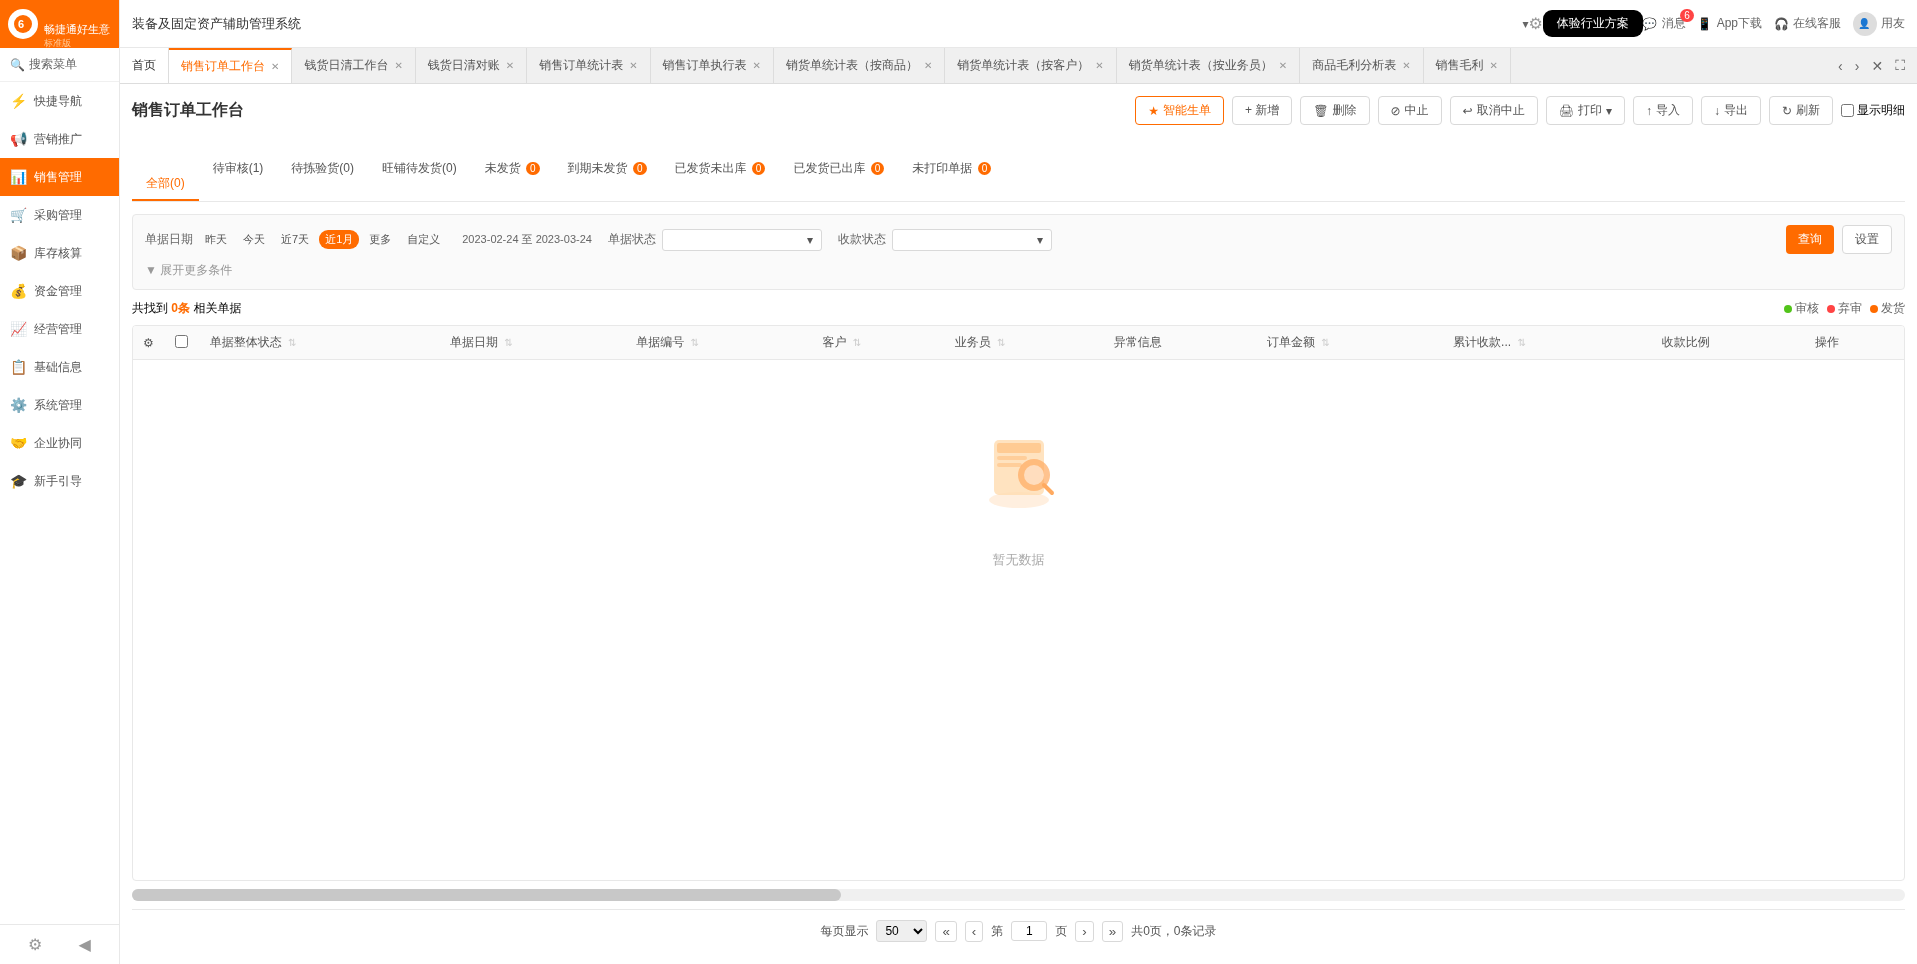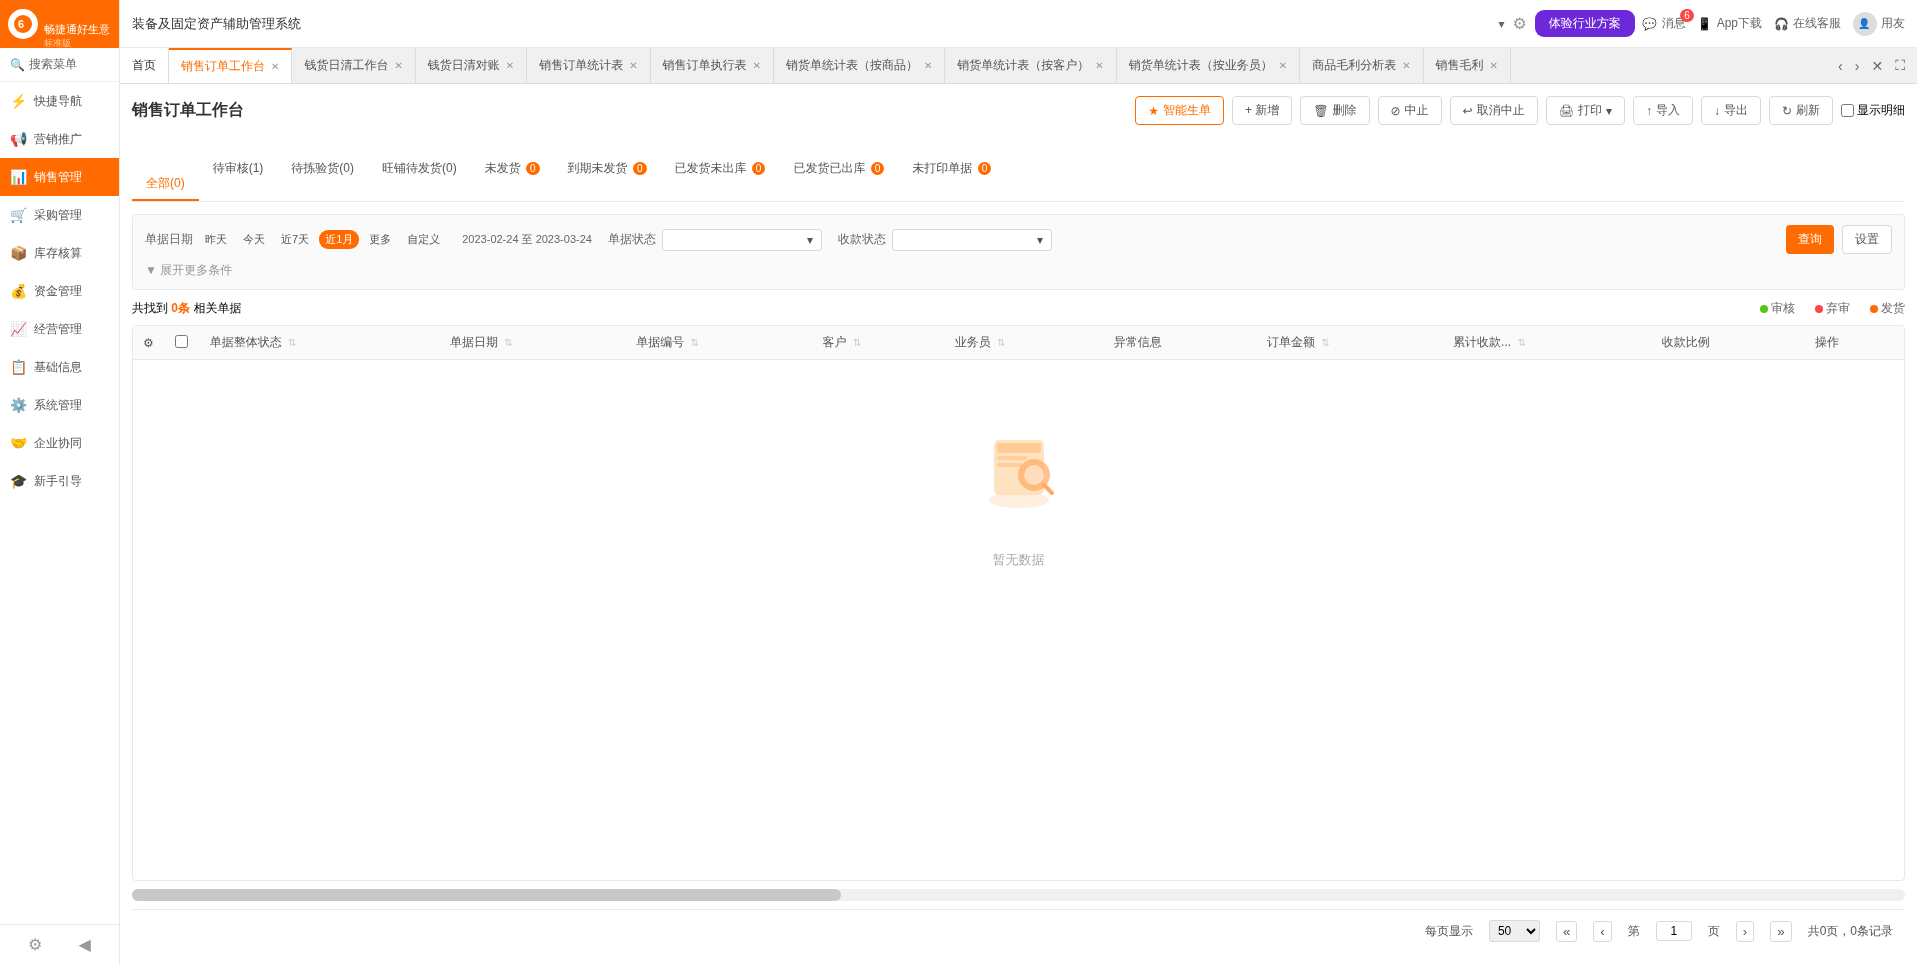--- a/index.html
+++ b/index.html
@@ -17,24 +17,24 @@
     .sidebar-item.active { background: #ff6b00; color: #fff; }
     .sidebar-item.active .sidebar-icon { color: #fff; }
     .sidebar-icon { width: 18px; height: 18px; display: flex; align-items: center; justify-content: center; font-size: 14px; }
     .sidebar-bottom { margin-top: auto; display: flex; justify-content: space-around; padding: 10px; border-top: 1px solid #e8e8e8; }
     .sidebar-bottom-btn { color: #999; cursor: pointer; font-size: 16px; }
 
     
     .main { flex: 1; display: flex; flex-direction: column; overflow: hidden; }
 
     
-    .topbar { height: 48px; background: #fff; border-bottom: 1px solid #e8e8e8; display: flex; align-items: center; padding: 11px 12px; gap: 8px; }
+    .topbar { height: 48px; background: #fff; border-bottom: 1px solid #e8e8e8; display: flex; align-items: center; padding: 11px 12px; }
     .topbar-title { font-size: 13px; color: #333; font-weight: 500; flex: 1; }
     .topbar-dropdown { display: flex; align-items: center; gap: 4px; cursor: pointer; color: #666; }
-    .topbar-btn-exp { background: #6d28d9; color: #fff; border: none; border-radius: 9px; padding: 5px 14px; font-size: 12px; cursor: pointer; white-space: nowrap; }
+    .topbar-btn-exp { background: #000000; color: #fff; border: none; border-radius: 9px; padding: 5px 14px; font-size: 12px; cursor: pointer; white-space: nowrap; }
     .topbar-actions { display: flex; align-items: center; gap: 12px; margin-left: auto; }
     .topbar-action-item { display: flex; align-items: center; gap: 4px; cursor: pointer; color: #666; font-size: 12px; position: relative; }
     .badge { background: #ff4444; color: #fff; border-radius: 10px; font-size: 10px; padding: 1px 4px; position: absolute; top: -6px; right: -8px; }
     .topbar-gear { color: #999; cursor: pointer; font-size: 16px; }
     .user-avatar { width: 24px; height: 24px; background: #ddd; border-radius: 50%; display: flex; align-items: center; justify-content: center; font-size: 10px; }
 
     
     .tabbar { background: #f0f0f0; display: flex; align-items: center; border-bottom: 1px solid #ddd; overflow: hidden; height: 36px; }
     .tab { display: flex; align-items: center; gap: 4px; padding: 0 12px; height: 36px; cursor: pointer; font-size: 12px; color: #555; border-right: 1px solid #ddd; white-space: nowrap; flex-shrink: 0; background: #f0f0f0; }
     .tab.home { background: #fff; color: #333; }
@@ -67,21 +67,21 @@
     .filter-dates { display: flex; align-items: center; gap: 4px; }
     .filter-date-btn { padding: 2px 6px; font-size: 11px; cursor: pointer; color: #555; border: none; background: none; }
     .filter-date-btn.active { background: #ff6b00; color: #fff; border-radius: 9px; }
     .filter-date-range { font-size: 11px; color: #666; }
     .filter-select { border: 1px solid #d9d9d9; border-radius: 3px; padding: 3px 8px; font-size: 12px; color: #555; background: #fff; min-width: 120px; display: flex; align-items: center; justify-content: space-between; cursor: pointer; }
     .filter-expand { text-align: left; margin-top: 8px; color: #999; font-size: 12px; cursor: pointer; }
 
     
     .table-toolbar { display: flex; align-items: center; justify-content: space-between; margin-bottom: 8px; }
     .table-count-num { color: #ff6b00; font-weight: bold; }
-    .table-batch-btns { display: flex; gap: 20px; }
+    .table-batch-btns { display: flex; gap: 8px; }
     .batch-btn { font-size: 12px; color: #666; cursor: pointer; display: flex; align-items: center; gap: 3px; }
     .batch-btn-dot { width: 8px; height: 8px; border-radius: 50%; display: inline-block; }
     .dot-green { background: #52c41a; }
     .dot-red { background: #ff4444; }
     .dot-orange { background: #ff6b00; }
 
     
     .table-wrap { flex: 1; overflow: auto; border: 1px solid #e8e8e8; border-radius: 4px; }
     table { width: 100%; border-collapse: collapse; font-size: 12px; }
     thead tr { background: #fafafa; }
@@ -90,21 +90,21 @@
     .sort-icon { font-size: 10px; color: #ccc; margin-left: 3px; }
     .checkbox-col { width: 36px; text-align: center; }
     .settings-col { width: 30px; }
 
     
     .empty-state { flex: 1; display: flex; flex-direction: column; align-items: center; justify-content: center; padding: 60px 0; }
     .empty-icon { font-size: 80px; color: #ffcc99; margin-bottom: 12px; }
     .empty-text { color: #aaa; font-size: 13px; }
 
     
-    .pagination { display: flex; align-items: center; justify-content: flex-end; padding: 10px 12px; border-top: 1px solid #e8e8e8; gap: 16px; font-size: 12px; color: #555; }
+    .pagination { display: flex; align-items: center; justify-content: center; padding: 10px 12px; border-top: 1px solid #e8e8e8; gap: 8px; font-size: 12px; color: #555; }
     .page-size-select { border: 1px solid #d9d9d9; border-radius: 3px; padding: 2px 4px; font-size: 12px; }
     .page-btn { border: 1px solid #d9d9d9; background: #fff; border-radius: 3px; padding: 2px 6px; cursor: pointer; color: #555; }
     .page-input { border: 1px solid #d9d9d9; border-radius: 3px; padding: 2px 4px; width: 36px; text-align: center; font-size: 12px; }
     .scrollbar-area { height: 12px; background: #f0f0f0; border-radius: 6px; position: relative; margin: 8px 0; }
     .scrollbar-thumb { position: absolute; left: 0; top: 0; height: 12px; width: 40%; background: #c8c8c8; border-radius: 6px; }
   </style>
 </head>
 <body>
 
 <div class="sidebar">

